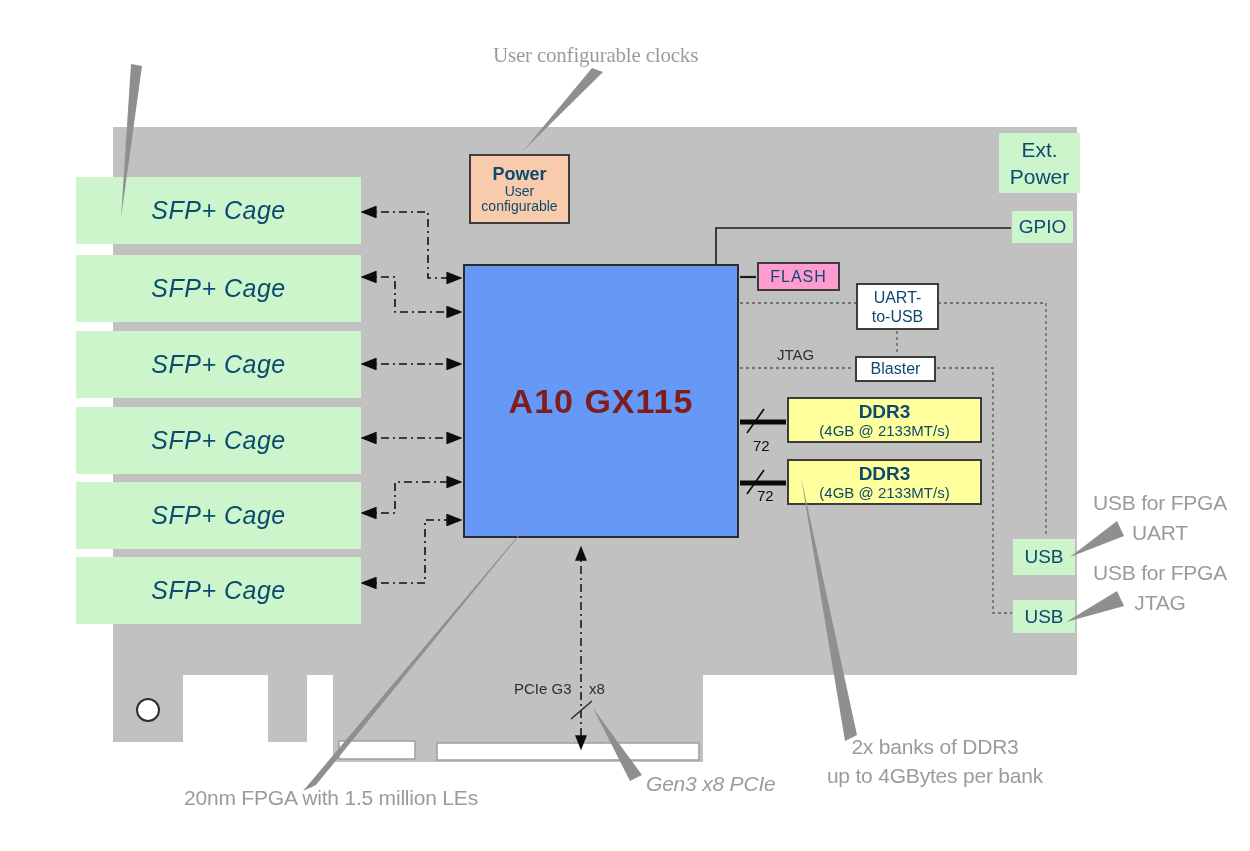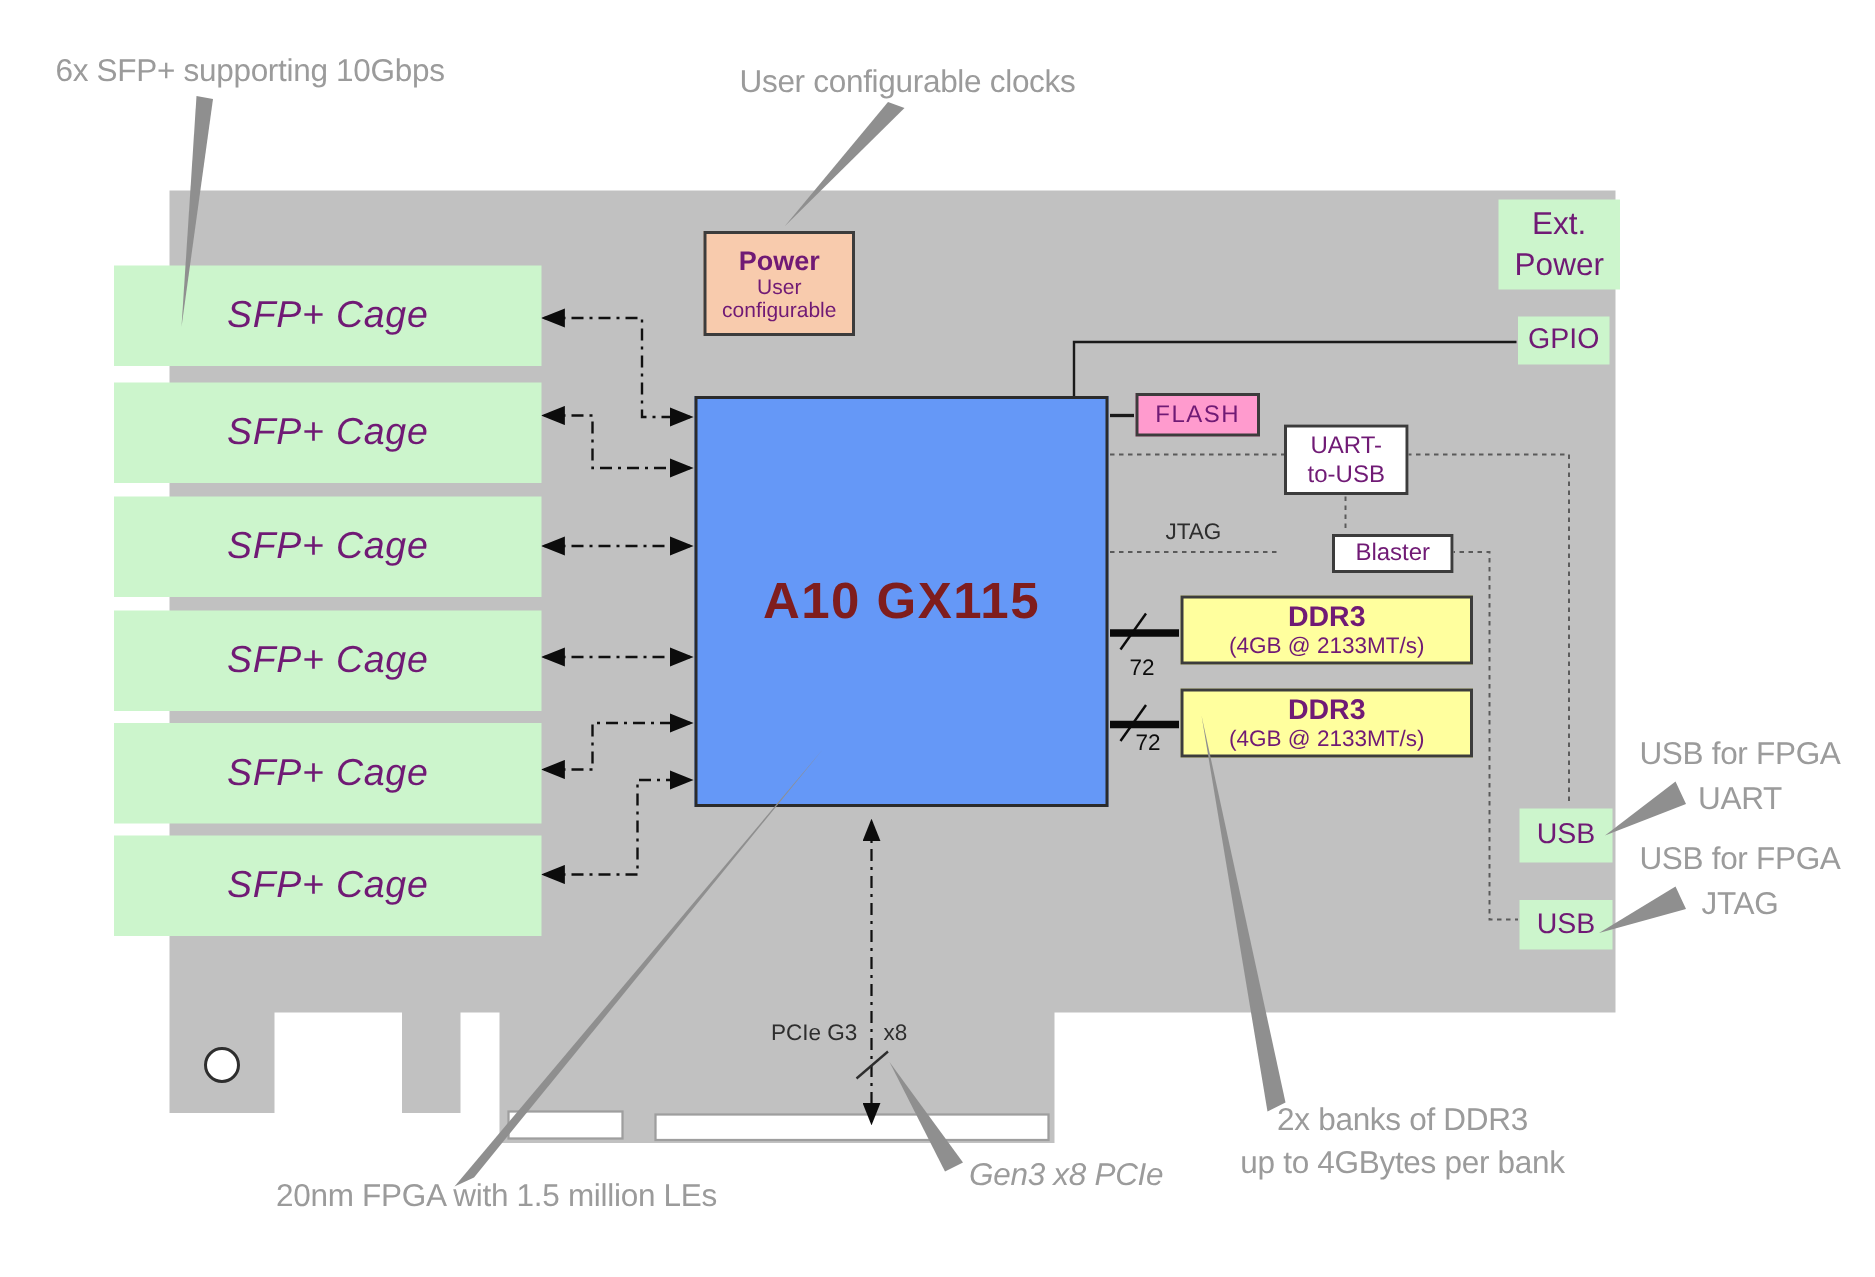--- a/index.html
+++ b/index.html
@@ -3,37 +3,37 @@
 <meta charset="utf-8">
 <style>
   html,body{margin:0;padding:0;background:#ffffff;}
   .canvas{
     position:relative;width:1250px;height:851px;background:#ffffff;overflow:hidden;
     font-family:"Liberation Sans",sans-serif;
   }
   .layer{position:absolute;left:0;top:0;pointer-events:none;}
   .box{
     position:absolute;box-sizing:border-box;display:flex;flex-direction:column;
-    align-items:center;justify-content:center;text-align:center;color:#701a75;
+    align-items:center;justify-content:center;text-align:center;color:#0c4a6e;
   }
   .cage{
     left:76px;width:285px;height:67px;background:#ccf5cc;
     font-style:italic;font-size:25px;letter-spacing:0.5px;
   }
   .bordered{border:2px solid #3c3c3c;}
   .fpga{
     left:463px;top:264px;width:276px;height:274px;background:#6598f7;
     border:2px solid #2b2b2b;color:#7f1d1d;font-size:34px;font-weight:bold;letter-spacing:1px;
   }
   .clocks{left:469px;top:154px;width:101px;height:70px;background:#f8cbad;}
   .clocks .t{font-size:18px;font-weight:bold;line-height:20px;}
   .clocks .s{font-size:14px;line-height:15px;}
   .flash{left:757px;top:262px;width:83px;height:29px;background:#ff9bce;font-size:16px;letter-spacing:1px;}
   .uart{left:856px;top:283px;width:83px;height:47px;background:#ffffff;font-size:16px;line-height:19px;}
-  .blaster{left:855px;top:356px;width:81px;height:26px;background:#ffffff;font-size:16px;margin-left:33px;}
+  .blaster{left:855px;top:356px;width:81px;height:26px;background:#ffffff;font-size:16px;}
   .ddr{left:787px;width:195px;height:46px;background:#ffff9e;}
   .ddr .t{font-size:19px;font-weight:bold;line-height:20px;}
   .ddr .s{font-size:15px;line-height:17px;}
   .greenbox{background:#ccf5cc;}
   .extpower{left:999px;top:133px;width:81px;height:60px;font-size:21px;line-height:27px;}
   .gpio{left:1012px;top:211px;width:61px;height:32px;font-size:19px;}
   .usb{left:1013px;width:62px;font-size:19px;}
   .small-label{position:absolute;font-size:15px;color:#2e2e2e;white-space:nowrap;}
   .note{
     position:absolute;font-size:21px;color:#9b9b9b;white-space:nowrap;letter-spacing:-0.2px;
@@ -163,22 +163,21 @@
       <polygon points="131,64 142,66 121,218"></polygon>
       <polygon points="592,68 603,72 523,151"></polygon>
       <polygon points="303,791 316,785 549,499"></polygon>
       <polygon points="630,781 642,775 593,708"></polygon>
       <polygon points="845,741 857,735 801,477"></polygon>
       <polygon points="1117,521 1124,536 1070,557"></polygon>
       <polygon points="1117,591 1124,606 1066,622"></polygon>
     </g>
   </svg>
 
-  <div class="note" style="left:37px;top:36px;">6x SFP+ supporting 10Gbps</div>
-  <div class="note" style="left:493px;top:43px;">User configurable clocks</div>
+  <div class="note" style="left:493px;top:43px;font-family:Liberation Serif, serif;">User configurable clocks</div>
   <div class="note" style="left:184px;top:786px;">20nm FPGA with 1.5 million LEs</div>
   <div class="note" style="left:646px;top:772px;font-style:italic;">Gen3 x8 PCIe</div>
   <div class="note center" style="left:780px;top:732px;width:310px;line-height:29px;">
     <div>2x banks of DDR3</div>
     <div>up to 4GBytes per bank</div>
   </div>
   <div class="note center" style="left:1090px;top:488px;width:140px;line-height:30px;">
     <div>USB for FPGA</div>
     <div>UART</div>
   </div>

